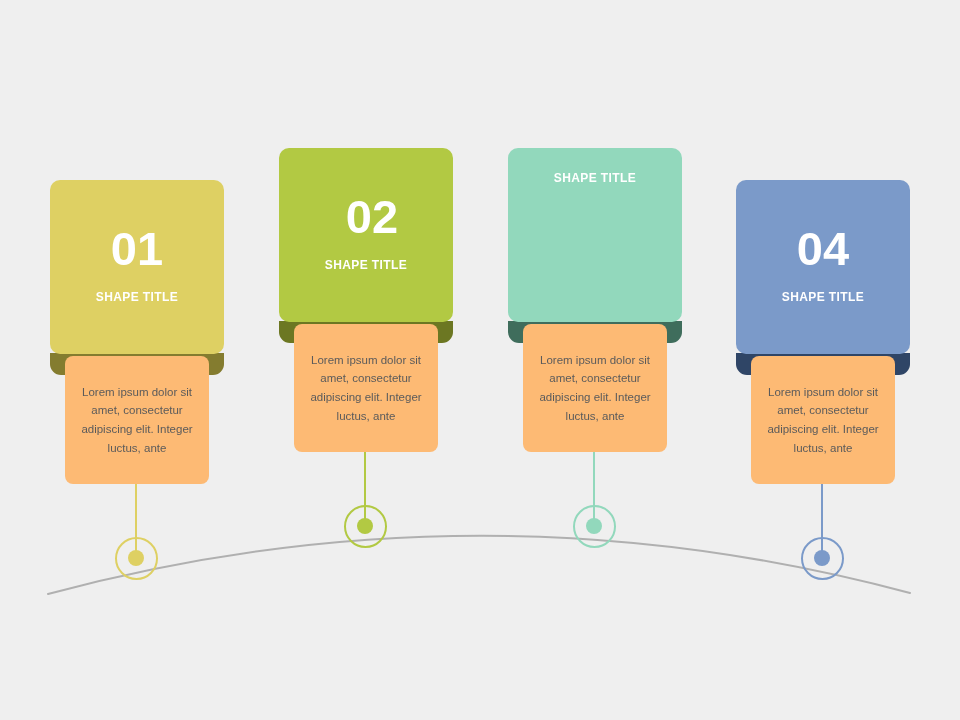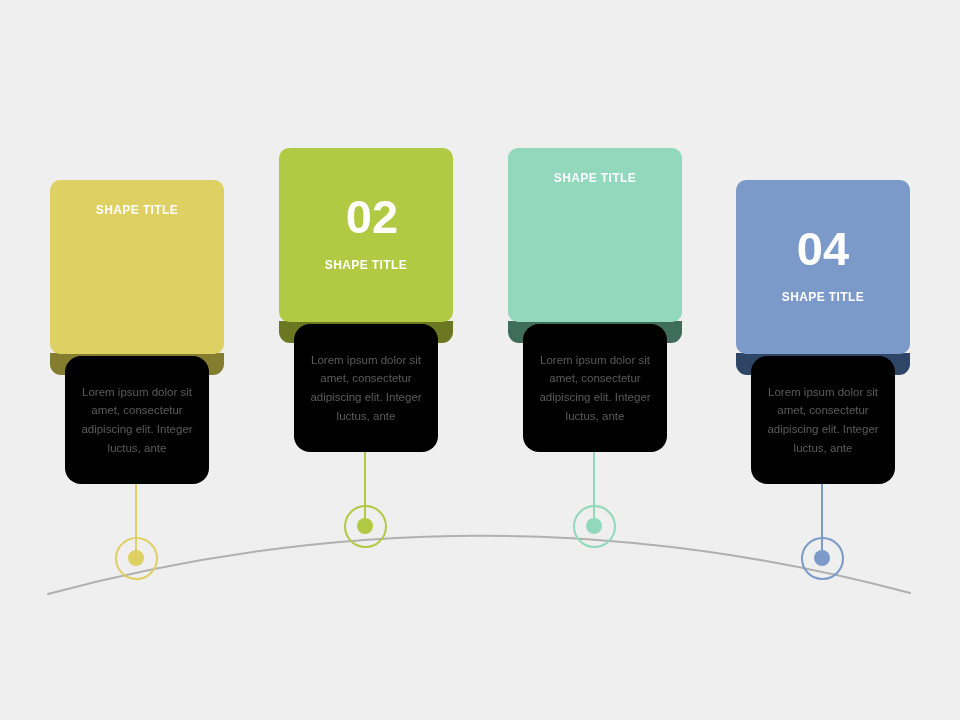--- a/index.html
+++ b/index.html
@@ -64,22 +64,22 @@
   .tab {
     position: absolute;
     border-bottom-left-radius: 11px;
     border-bottom-right-radius: 11px;
     z-index: 2;
   }
 
   
   .desc-box {
     position: absolute;
-    background: #000000;
-    border-radius: 16px;
+    background: #fdba74;
+    border-radius: 8px;
     box-sizing: border-box;
     display: flex;
     align-items: center;
     justify-content: center;
     text-align: center;
     z-index: 4;
   }
   .desc-text {
     font-size: 11.5px;
     line-height: 1.62;
@@ -115,20 +115,21 @@
 <div id="stage">
 
   <svg id="arc-layer" viewBox="0 0 960 720" width="960" height="720" xmlns="http://www.w3.org/2000/svg">
     <path id="arc-path" fill="none" stroke="#b0b0b0" stroke-width="2" stroke-linecap="round" d="M 48 594 Q 480 478 910 593"></path>
   </svg>
 
   <div id="steps-layer">
       <div class="step">
         <div class="tab" style="left: 50px; top: 353px; width: 174px; height: 22px; background: rgb(132, 124, 47);"></div>
         <div class="head-card" style="left: 50px; top: 180px; width: 174px; height: 174px; background: rgb(222, 208, 99);">
+          <div class="num" style="margin-top: 38px;">01</div>
           <div class="shape-title" style="margin-top: 17px;">SHAPE TITLE</div>
         </div>
         <div class="desc-box" style="left: 65px; top: 356px; width: 144px; height: 128px;">
           <div class="desc-text">Lorem ipsum dolor sit amet, consectetur adipiscing elit. Integer luctus, ante</div>
         </div>
         <div class="connector" style="left: 135.2px; top: 484px; height: 74px; background: rgb(222, 208, 99);"></div>
         <div class="marker-ring" style="left: 114.5px; top: 536.5px; width: 43px; height: 43px; border-width: 2.6px; border-color: rgb(222, 208, 99);"></div>
         <div class="marker-dot" style="left: 128px; top: 550px; width: 16px; height: 16px; background: rgb(222, 208, 99);"></div>
       </div>
       <div class="step">

